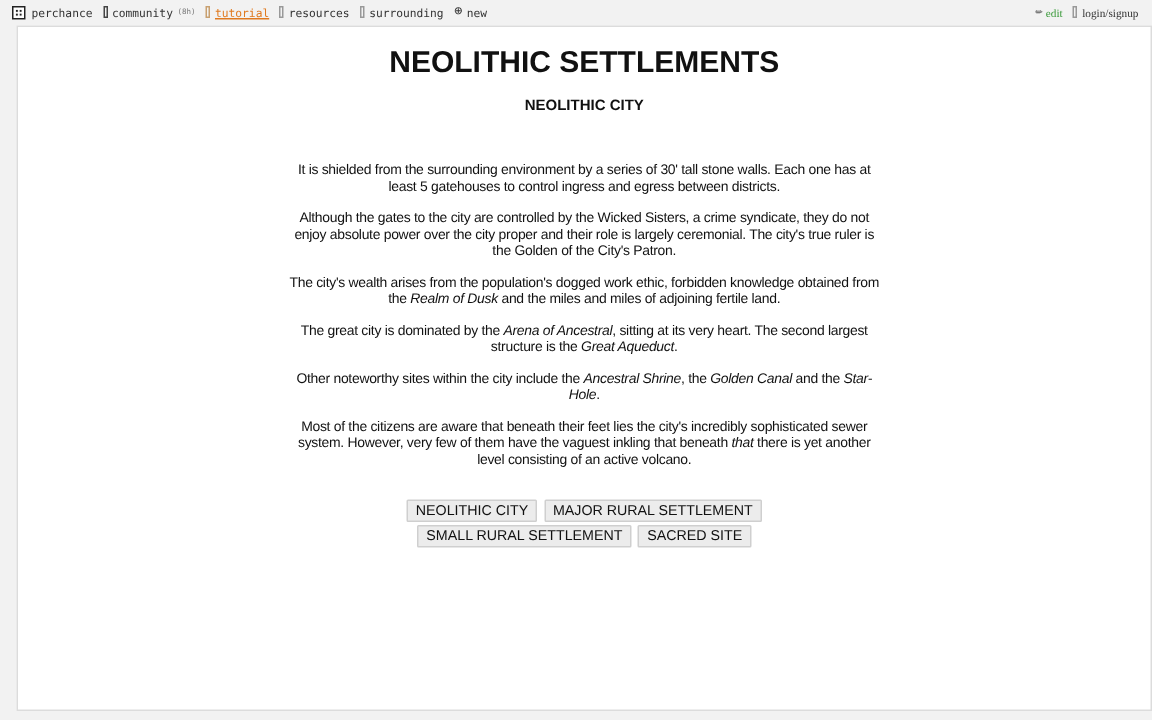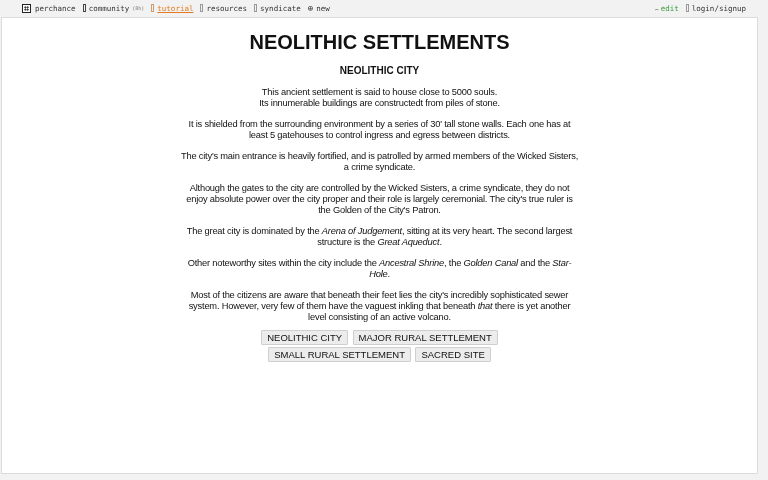--- a/index.html
+++ b/index.html
@@ -21,27 +21,28 @@
     height: 16px;
     font-family: "DejaVu Sans Mono", "Liberation Mono", monospace;
     font-size: 7.5px;
     color: #333;
     display: flex;
     align-items: center;
   }
   .topbar .left {
     display: flex;
     align-items: center;
-    padding-left: 22px;
+    padding-left: 8px;
   }
   .topbar .right {
     margin-left: auto;
     display: flex;
     align-items: center;
-    padding-right: 22px;
+    padding-right: 9px;
+    font-family: Liberation Serif, serif;
   }
   .nav-item {
     display: inline-flex;
     align-items: center;
     margin-right: 7px;
     white-space: nowrap;
     cursor: pointer;
   }
   .nav-item .ico {
     display: inline-block;
@@ -73,21 +74,21 @@
     margin-right: 3px;
   }
   .box-ico.faint { border-color: #c8a070; }
   .box-ico.gray { border-color: #999; }
   .tut { color: #e07a20; text-decoration: underline; }
   .small-count { font-size: 5px; color: #777; margin-left: 3px; }
   .edit { color: #3a9a3a; }
   .globe { margin-right: 3px; font-size: 9px; }
   .page {
     position: absolute;
-    left: 1px; top: 17px;
+    left: 11px; top: 17px;
     width: 757px;
     height: 457px;
     background: #ffffff;
     border: 1px solid #dcdcdc;
     box-sizing: border-box;
   }
   .content {
     width: 400px;
     margin: 0 auto;
     text-align: center;
@@ -105,21 +106,21 @@
     margin: 11px 0 0 0;
   }
   p {
     font-size: 9.3px;
     line-height: 11px;
     margin: 10px 0 0 0;
     letter-spacing: -0.2px;
   }
   p.first { margin-top: 11px; }
   .btns {
-    margin-top: 6px;
+    margin-top: 20px;
     line-height: 14px;
   }
   .btn {
     display: inline-block;
     font-family: "Liberation Sans", sans-serif;
     font-size: 9.5px;
     padding: 1px 5px;
     margin: 0 0 1px 0;
     background: #ececec;
     border: 1px solid #cfcfcf;
@@ -146,21 +147,21 @@
     <span class="nav-item tut">
       <span class="box-ico faint"></span>
       <span>tutorial</span>
     </span>
     <span class="nav-item">
       <span class="box-ico gray"></span>
       <span>resources</span>
     </span>
     <span class="nav-item">
       <span class="box-ico gray"></span>
-      <span>syndicate</span>
+      <span>surrounding</span>
     </span>
     <span class="nav-item">
       <span class="globe">⊕</span>
       <span>new</span>
     </span>
   </div>
   <div class="right">
     <span class="nav-item edit">
       <span class="ico edit" style="font-size:6px;margin-right:2px;">✏</span>
       <span>edit</span>
@@ -171,28 +172,29 @@
     </span>
   </div>
 </div>
 
 <div class="page">
   <div class="content">
     <h1>NEOLITHIC SETTLEMENTS</h1>
     <h2>NEOLITHIC CITY</h2>
 
     <p class="first">
-      <span>This ancient settlement is said to house close to 5000 souls.</span><br>
-      <span>Its innumerable buildings are constructedt from piles of stone.</span>
+      <br>
     </p>
     <p>It is shielded from the surrounding environment by a series of 30' tall stone walls. Each one has at least 5 gatehouses to control ingress and egress between districts.</p>
-    <p>The city's main entrance is heavily fortified, and is patrolled by armed members of the Wicked Sisters, a crime syndicate.</p>
     <p>Although the gates to the city are controlled by the Wicked Sisters, a crime syndicate, they do not enjoy absolute power over the city proper and their role is largely ceremonial. The city's true ruler is the Golden of the City's Patron.</p>
     <p>
-      <span>The great city is dominated by the </span><i>Arena of Judgement</i><span>, sitting at its very heart. The second largest structure is the </span><i>Great Aqueduct</i><span>.</span>
+      <span>The city's wealth arises from the population's dogged work ethic, forbidden knowledge obtained from the </span><i>Realm of Dusk</i><span> and the miles and miles of adjoining fertile land.</span>
+    </p>
+    <p>
+      <span>The great city is dominated by the </span><i>Arena of Ancestral</i><span>, sitting at its very heart. The second largest structure is the </span><i>Great Aqueduct</i><span>.</span>
     </p>
     <p>
       <span>Other noteworthy sites within the city include the </span><i>Ancestral Shrine</i><span>, the </span><i>Golden Canal</i><span> and the </span><i>Star-Hole</i><span>.</span>
     </p>
     <p>
       <span>Most of the citizens are aware that beneath their feet lies the city's incredibly sophisticated sewer system. However, very few of them have the vaguest inkling that beneath </span><i>that</i><span> there is yet another level consisting of an active volcano.</span>
     </p>
 
     <div class="btns">
       <button class="btn">NEOLITHIC CITY</button>

